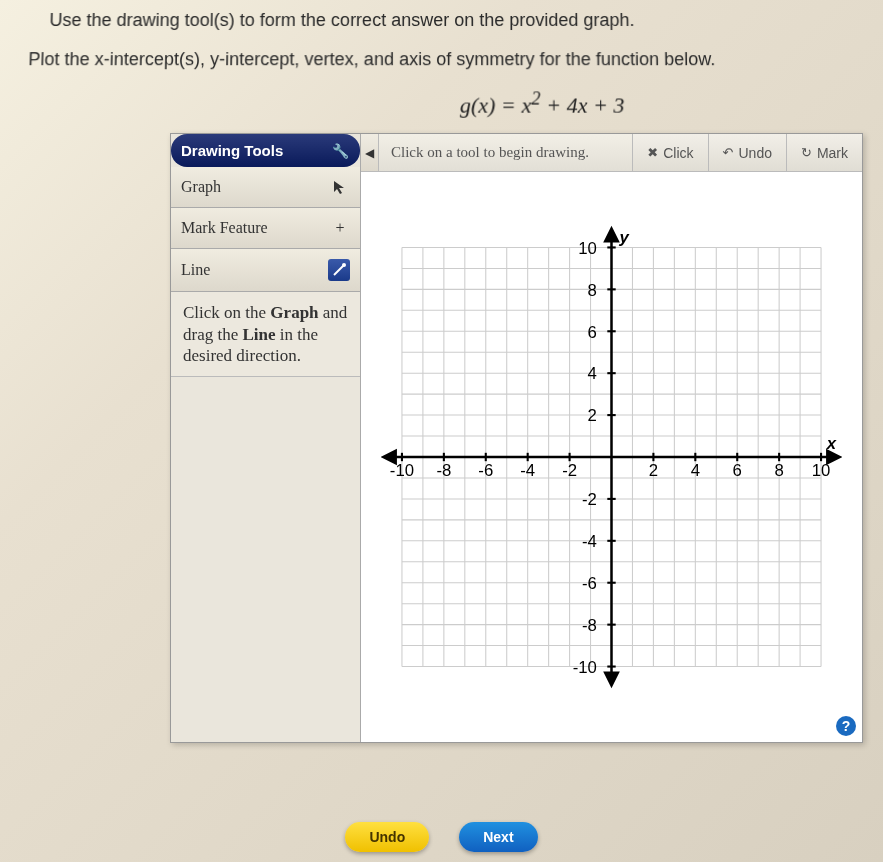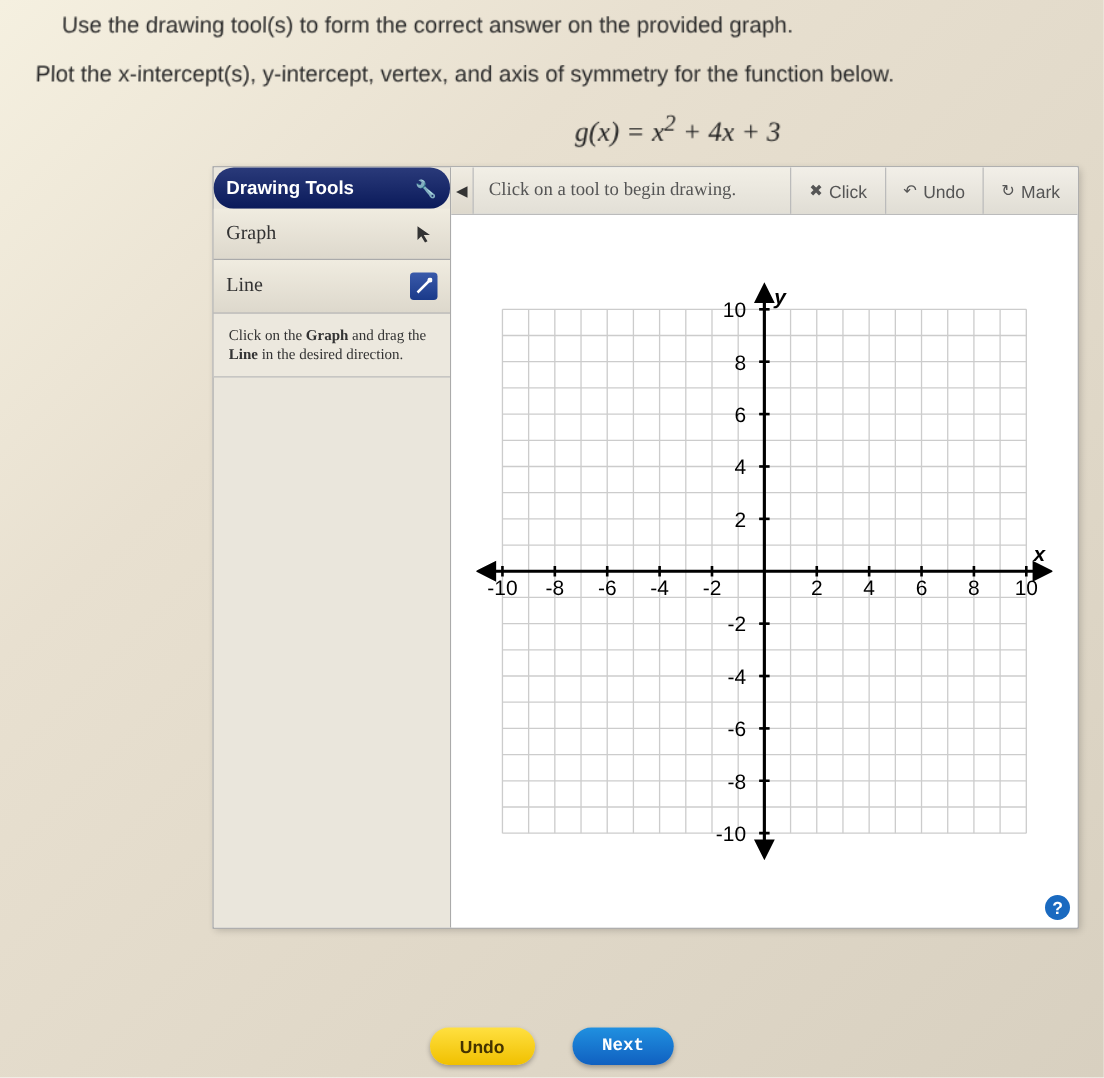--- a/index.html
+++ b/index.html
@@ -80,21 +80,21 @@
     height: 22px;
     background: linear-gradient(180deg,#3a5aaa,#1a3a8a);
     border-radius: 3px;
     display: inline-flex;
     align-items: center;
     justify-content: center;
     color: #fff;
   }
   .hint-box {
     padding: 10px 12px;
-    font-size: 12px;
+    font-size: 17px;
     color: #333;
     font-family: Georgia, serif;
     line-height: 1.25;
     border-bottom: 1px solid #bbb;
     background: #ece8de;
   }
   .hint-box b { font-weight: bold; }
   .graph-panel {
     flex: 1;
     display: flex;
@@ -169,21 +169,21 @@
     padding: 7px 24px;
     border-radius: 20px;
     font-weight: bold;
     font-size: 14px;
     color: #fff;
     border: none;
     cursor: pointer;
     box-shadow: 0 2px 4px rgba(0,0,0,0.3);
   }
   .pill-yellow { background: linear-gradient(180deg,#ffe040,#f0c000); color: #443300; }
-  .pill-blue { background: linear-gradient(180deg,#2090e0,#1060c0); font-family: Liberation Mono, monospace; }
+  .pill-blue { background: linear-gradient(180deg,#2090e0,#1060c0); }
 </style>
 </head>
 <body>
 
 <div class="question-area">
   <div class="q-line1">Use the drawing tool(s) to form the correct answer on the provided graph.</div>
   <div class="q-line2">Plot the x-intercept(s), y-intercept, vertex, and axis of symmetry for the function below.</div>
   <div class="formula">
     <span>g(x)</span><span> = </span><span>x</span><sup>2</sup><span> + 4x + 3</span>
   </div>
@@ -195,20 +195,24 @@
       <span>Drawing Tools</span>
       <span class="wrench">🔧</span>
     </div>
     <div class="tool-row">
       <span>Graph</span>
       <span class="tool-icon">
         <svg width="16" height="16" viewBox="0 0 16 16">
             <path d="M2 2 L2 13 L5 10 L8 15 L10 14 L7 9 L12 9 Z" fill="#333"></path>
           </svg>
       </span>
+    </div>
+    <div class="tool-row">
+      <span>Mark Feature</span>
+      <span class="tool-icon">+</span>
     </div>
     <div class="tool-row">
       <span>Line</span>
       <span class="line-icon-box">
         <svg width="14" height="14" viewBox="0 0 14 14">
             <line x1="2" y1="12" x2="12" y2="2" stroke="#fff" stroke-width="2"></line>
             <circle cx="12" cy="2" r="2" fill="#fff"></circle>
           </svg>
       </span>
     </div>

